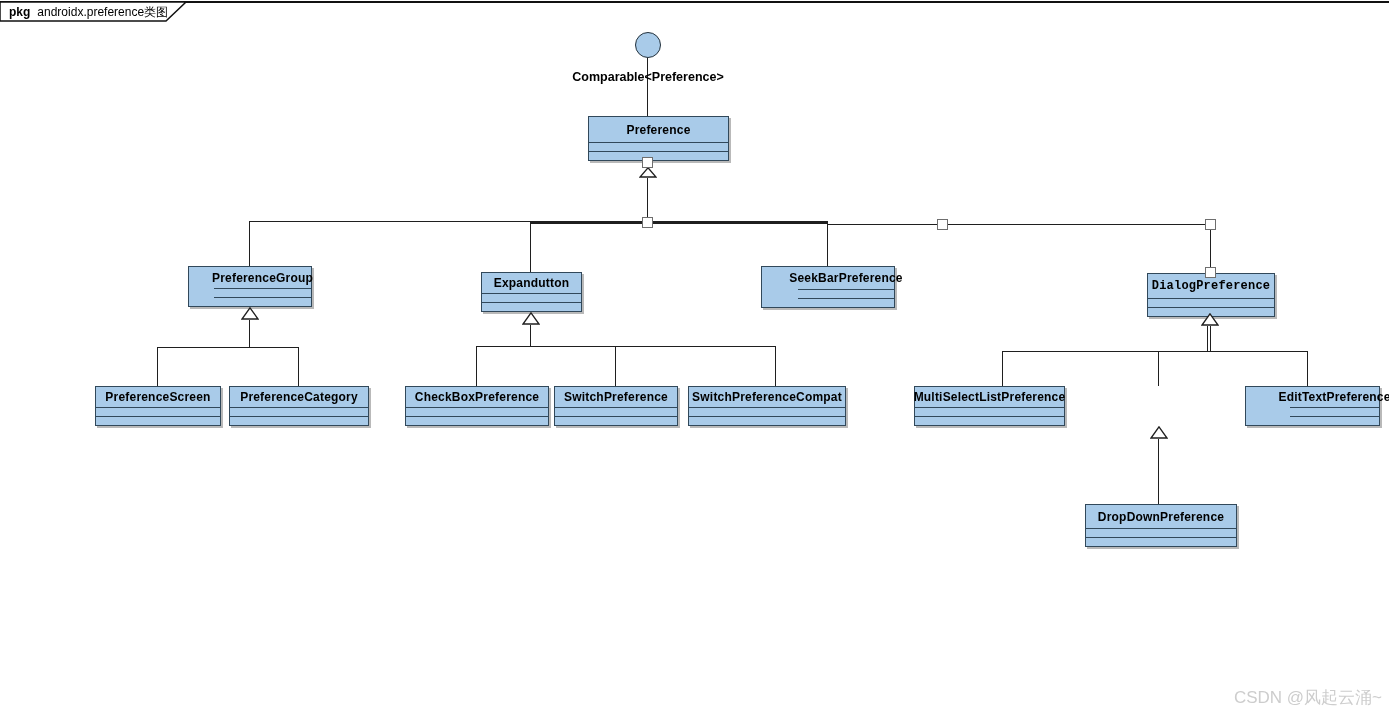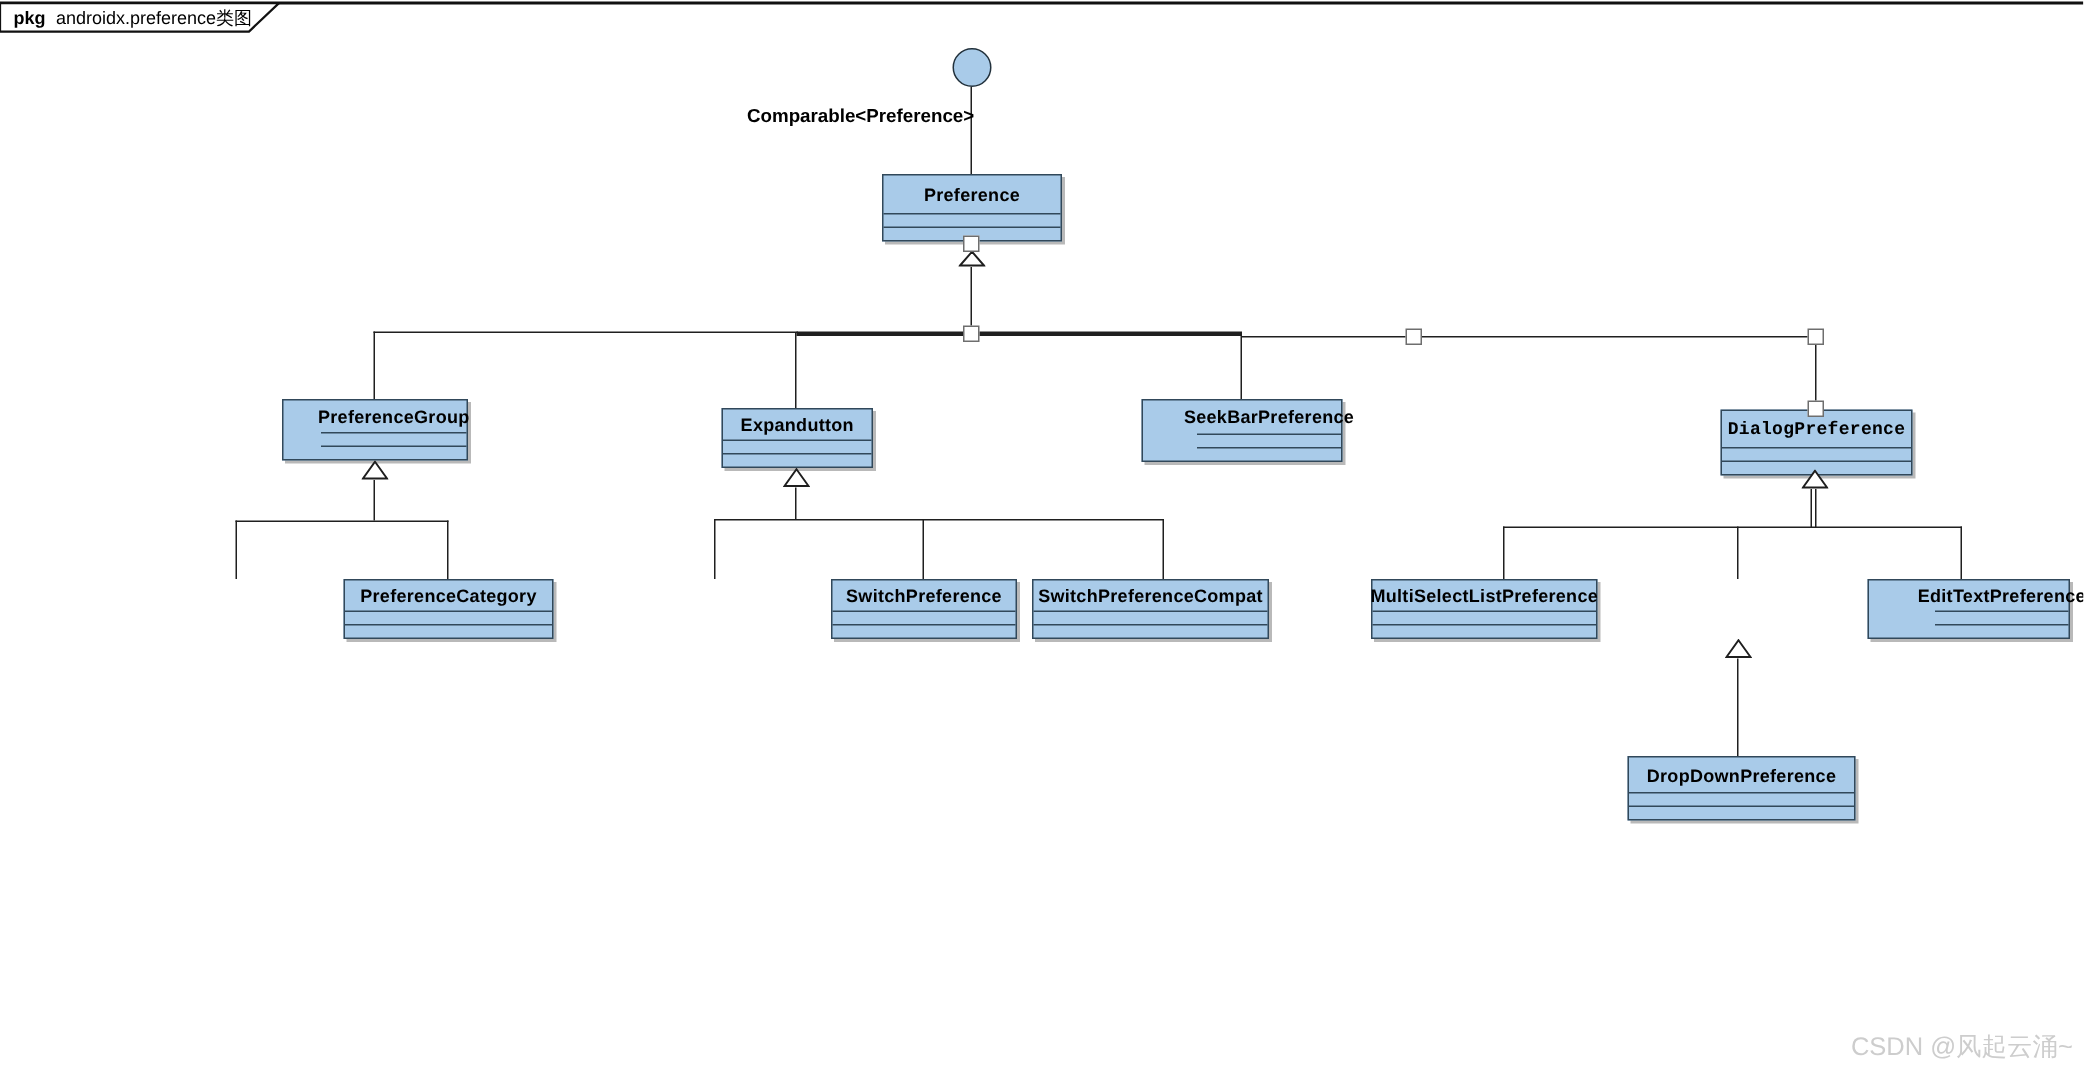--- a/index.html
+++ b/index.html
@@ -31,21 +31,21 @@
   .handle{
     position:absolute;width:11px;height:11px;background:#fff;
     border:1px solid #6E6E6E;box-sizing:border-box;
   }
   .tri{position:absolute;}
   .lollipop{
     position:absolute;width:26px;height:26px;border-radius:50%;
     background:#A9CBE9;border:1.5px solid #22313C;box-sizing:border-box;
   }
   .iface-label{
-    position:absolute;left:498px;top:70px;width:300px;text-align:left;
+    position:absolute;left:498px;top:70px;width:300px;text-align:center;
     font-weight:bold;font-size:12.5px;color:#000;white-space:nowrap;
   }
   .watermark{
     position:absolute;right:7px;top:686px;font-size:17px;color:#CDCDCD;
     white-space:nowrap;
   }
 </style>
 </head>
 <body>
 
@@ -54,21 +54,21 @@
   <div class="frame-top-line"></div>
   <svg class="pkg-tab" width="210" height="26">
     <polygon points="0,2 186,2 166,21 0,21" fill="#ffffff" stroke="#111111" stroke-width="1.5"></polygon>
   </svg>
   <div class="pkg-tab-text"><span class="pkg-kw">pkg</span><span>androidx.preference类图</span></div>
 
   <div class="lollipop" style="left:635px;top:32px;"></div>
   <div class="vline" style="left:647px;top:58px;height:58px;"></div>
   <div class="iface-label">Comparable&lt;Preference&gt;</div>
 
-  <div class="uml-class" style="left:588px;top:116px;width:120px;height:45px;">
+  <div class="uml-class" style="left:588px;top:116px;width:141px;height:45px;">
     <div class="name">Preference</div>
     <div class="comp"></div>
     <div class="comp"></div>
   </div>
 
   <div class="uml-class" style="left:188px;top:266px;width:124px;height:41px;padding-left:25px;">
     <div class="name">PreferenceGroup</div>
     <div class="comp"></div>
     <div class="comp"></div>
   </div>
@@ -84,27 +84,37 @@
     <div class="comp"></div>
     <div class="comp"></div>
   </div>
 
   <div class="uml-class" style="left:1147px;top:273px;width:128px;height:44px;font-family:Liberation Mono, monospace;">
     <div class="name">DialogPreference</div>
     <div class="comp"></div>
     <div class="comp"></div>
   </div>
 
+  <div class="uml-class" style="left:95px;top:386px;width:126px;height:40px;">
+    <div class="name">PreferenceScreen</div>
+    <div class="comp"></div>
+    <div class="comp"></div>
+  </div>
 
   <div class="uml-class" style="left:229px;top:386px;width:140px;height:40px;">
     <div class="name">PreferenceCategory</div>
     <div class="comp"></div>
     <div class="comp"></div>
   </div>
 
+  <div class="uml-class" style="left:405px;top:386px;width:144px;height:40px;">
+    <div class="name">CheckBoxPreference</div>
+    <div class="comp"></div>
+    <div class="comp"></div>
+  </div>
 
   <div class="uml-class" style="left:554px;top:386px;width:124px;height:40px;">
     <div class="name">SwitchPreference</div>
     <div class="comp"></div>
     <div class="comp"></div>
   </div>
 
   <div class="uml-class" style="left:688px;top:386px;width:158px;height:40px;">
     <div class="name">SwitchPreferenceCompat</div>
     <div class="comp"></div>

